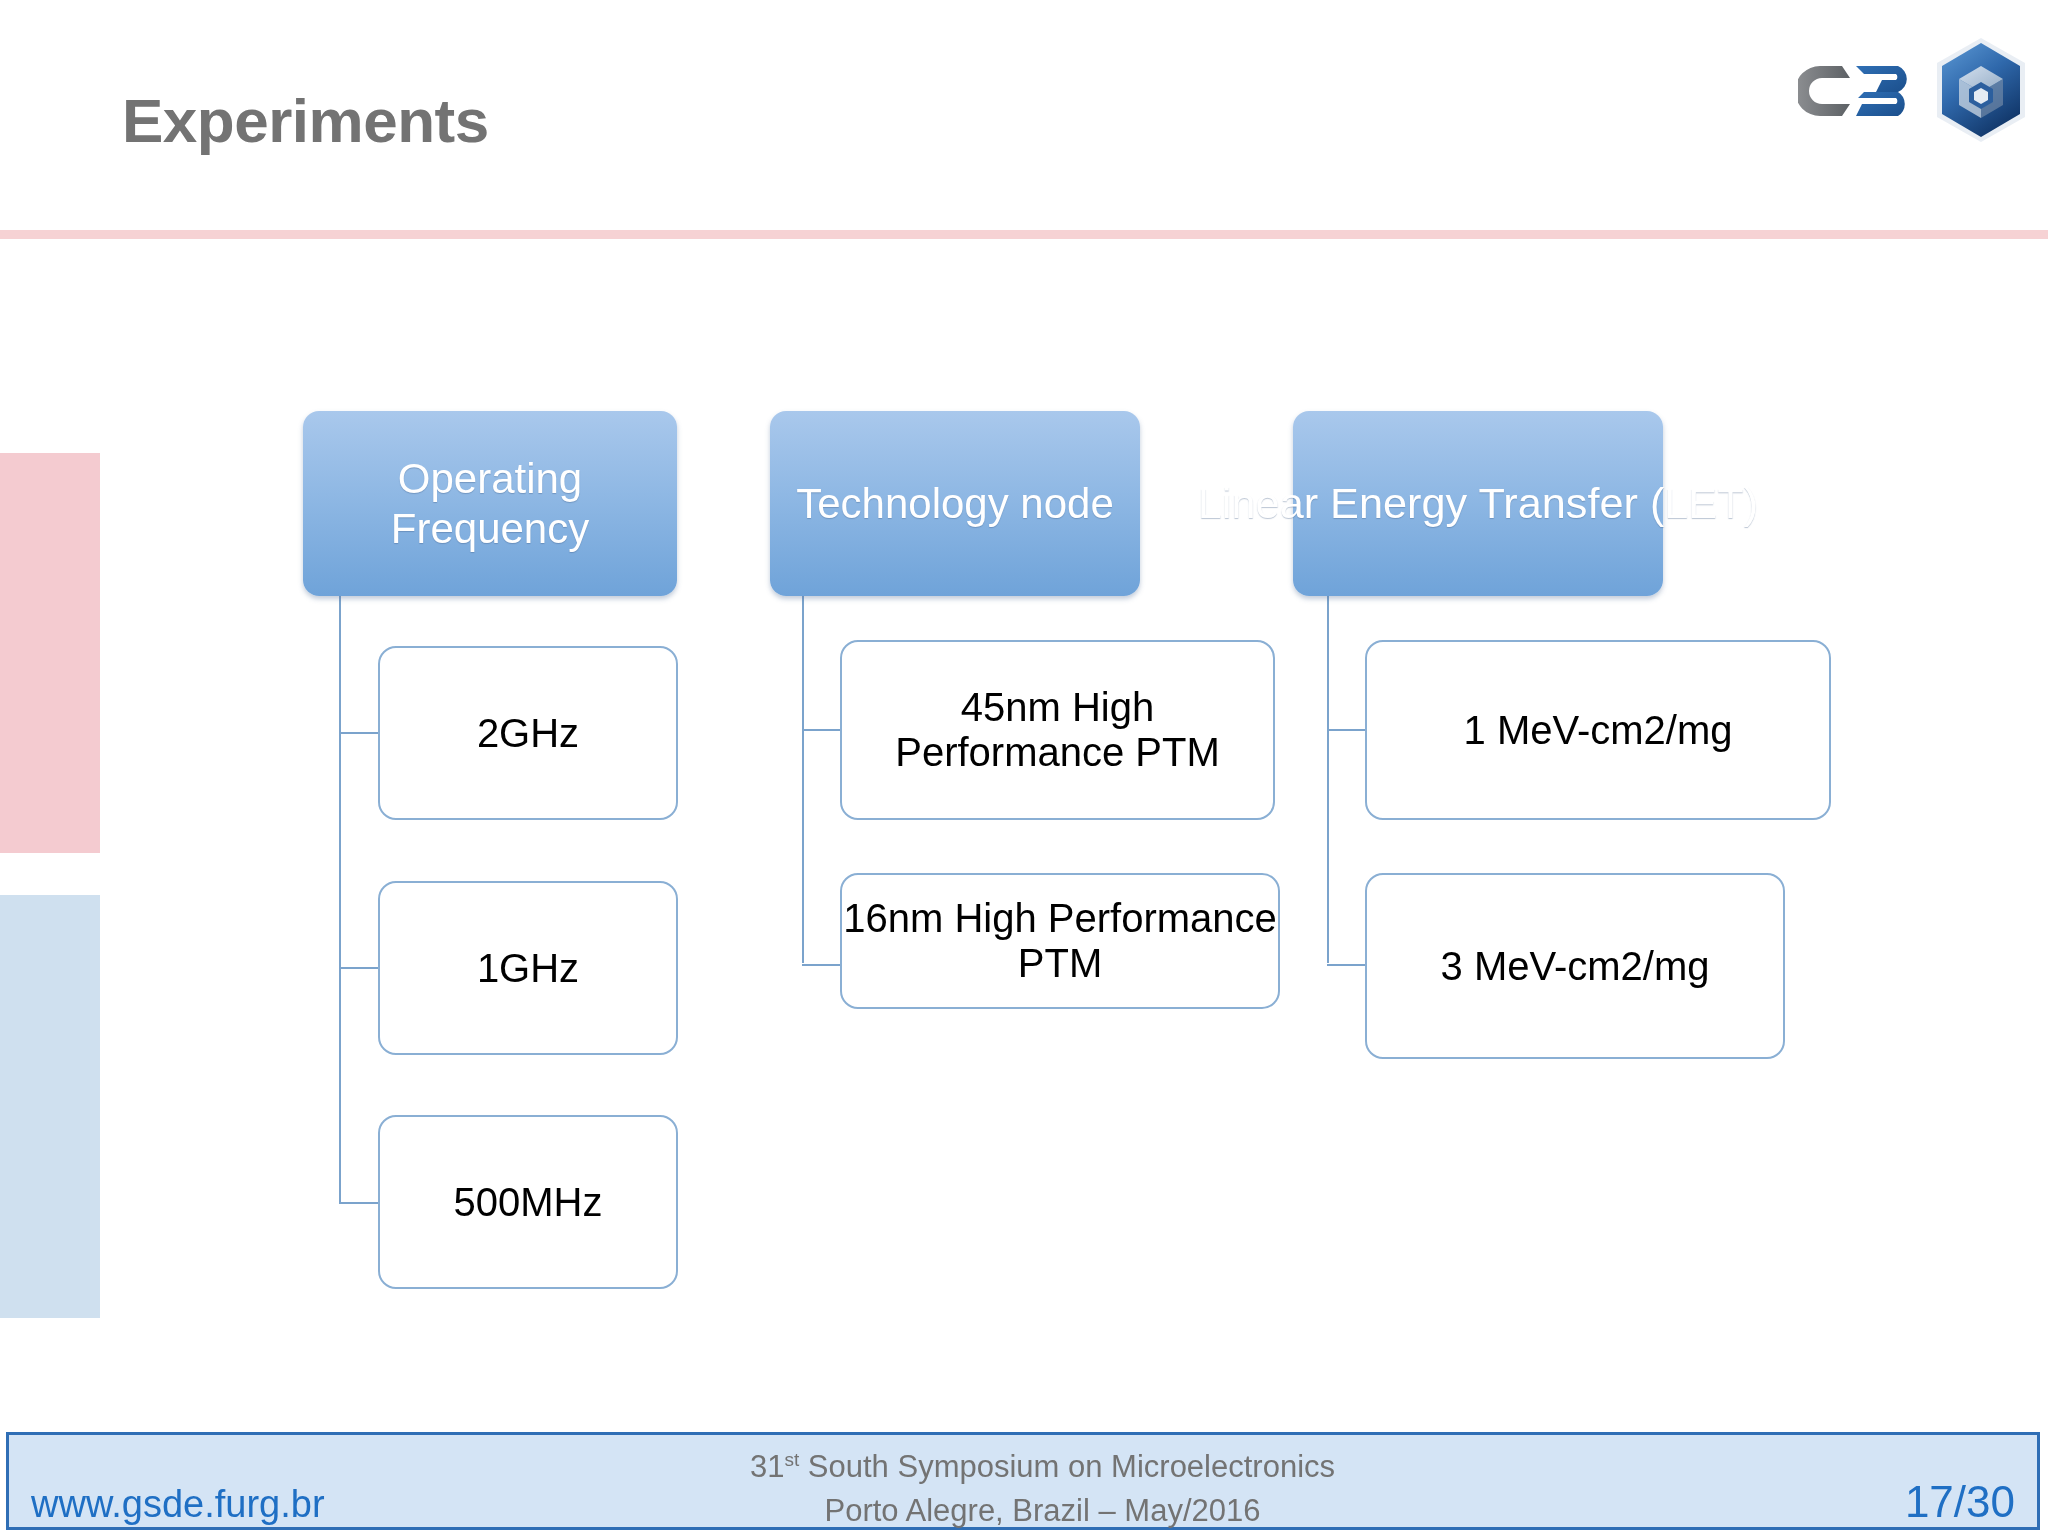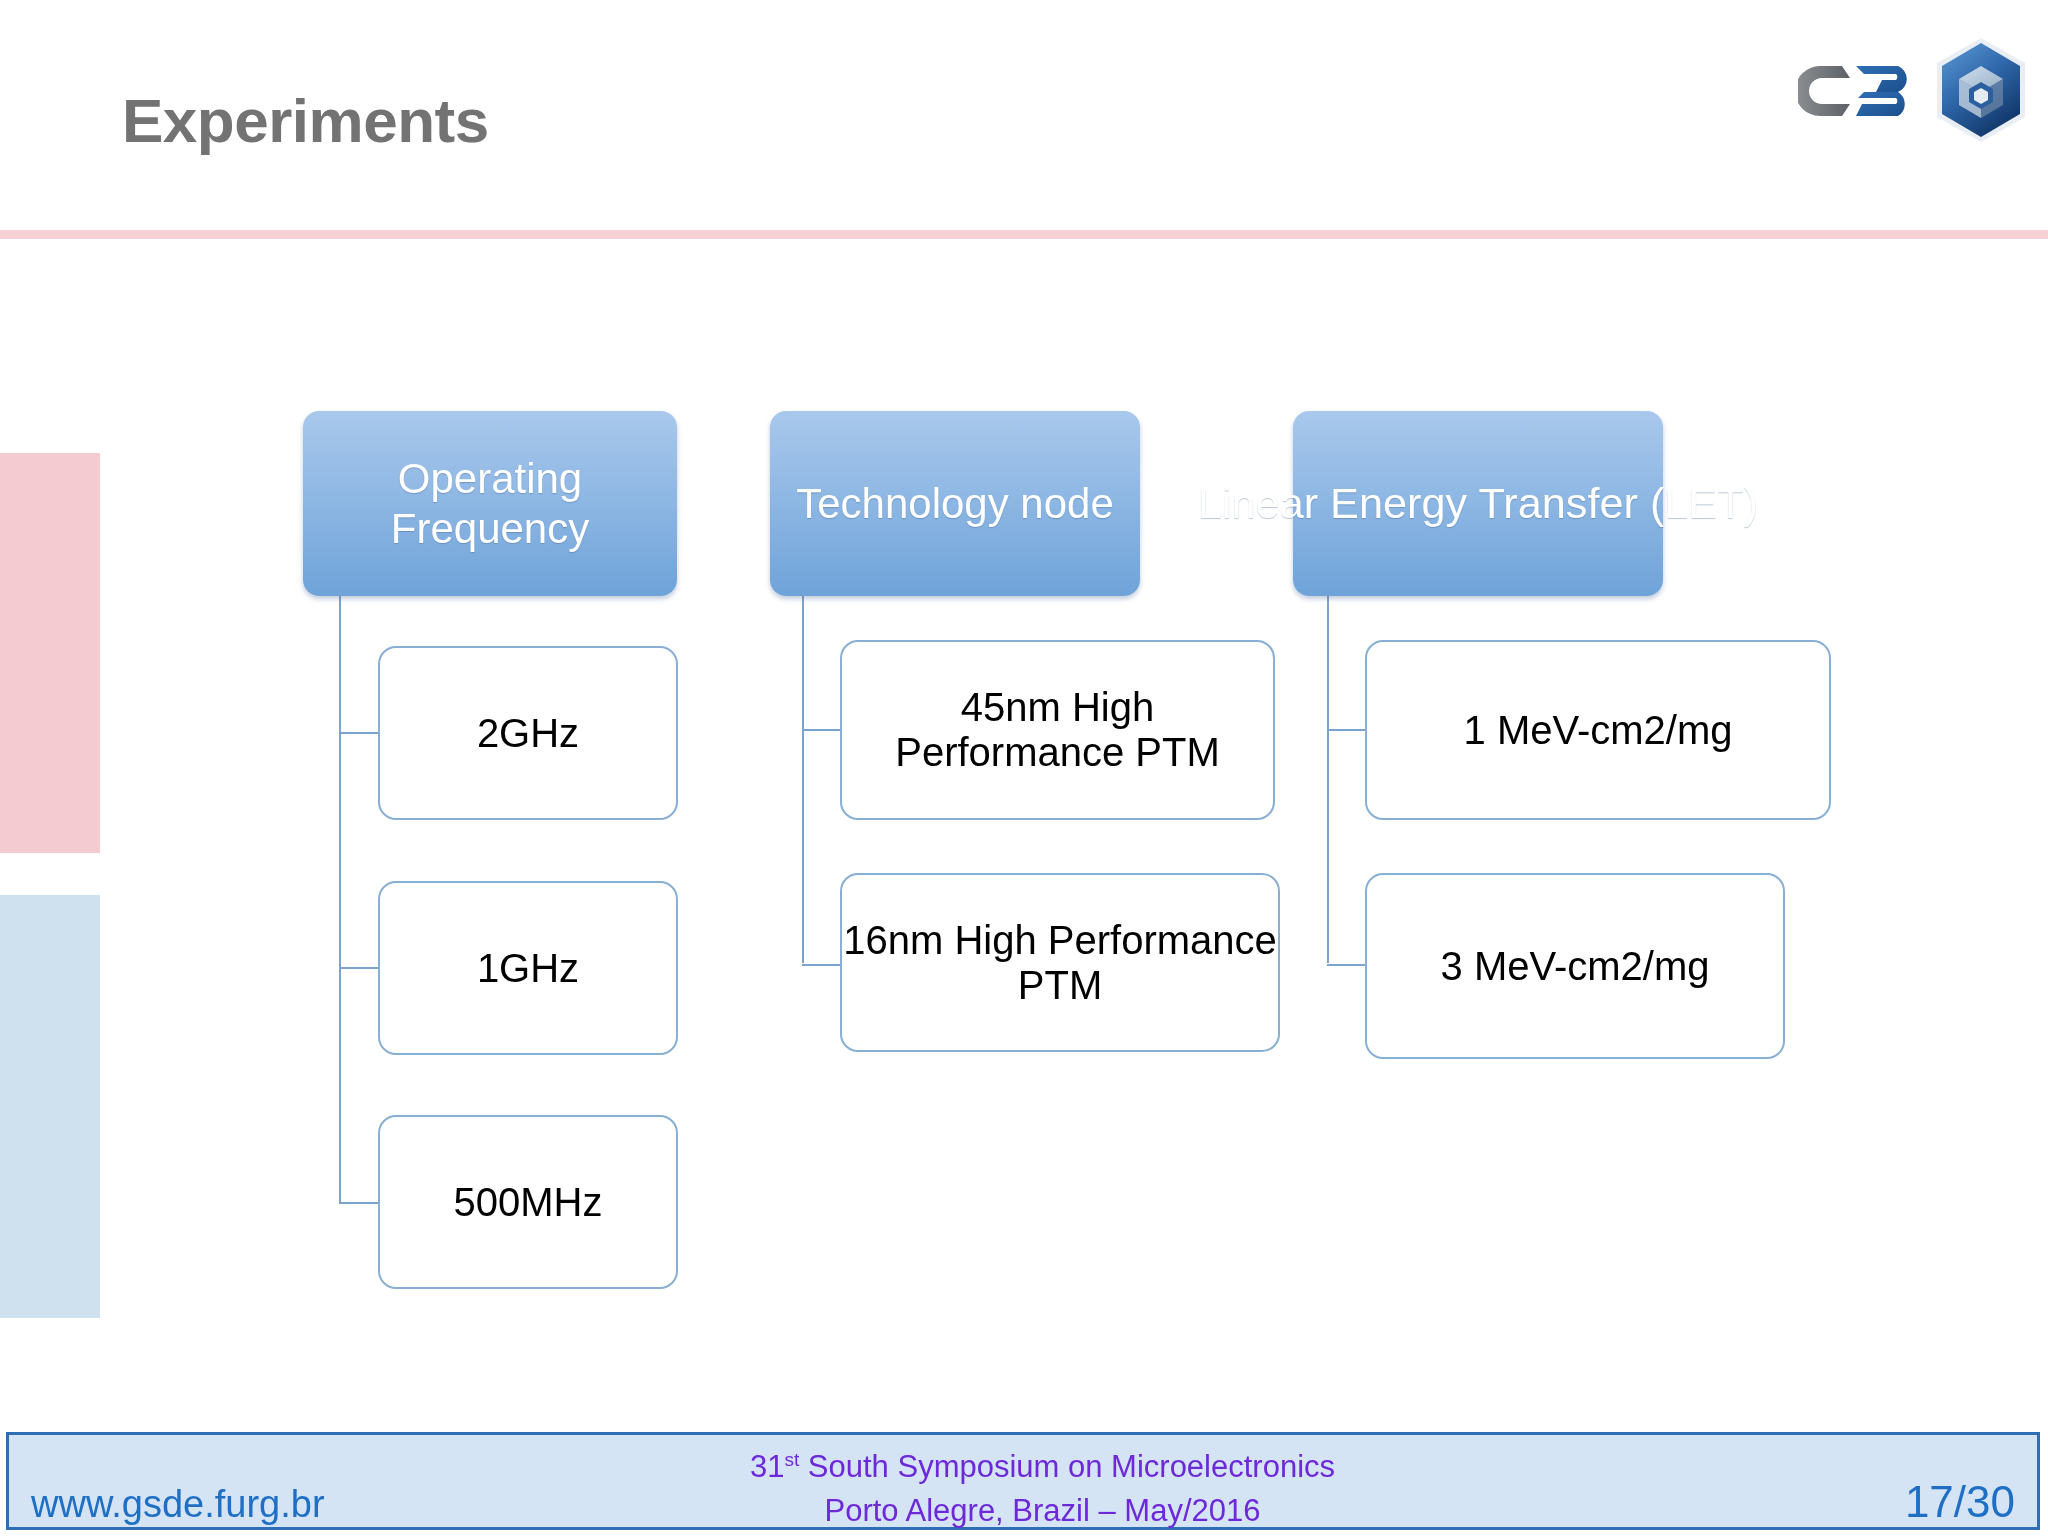--- a/index.html
+++ b/index.html
@@ -130,21 +130,21 @@
   }
   .child-text { display: block; white-space: nowrap; }
   .child-text.two-line { white-space: normal; }
 
   
   .c1-a { left: 75px; top: 633px; width: 300px; height: 174px; }
   .c1-b { left: 75px; top: 868px; width: 300px; height: 174px; }
   .c1-c { left: 75px; top: 1102px; width: 300px; height: 174px; }
   
   .c2-a { left: 70px; top: 627px; width: 435px; height: 180px; }
-  .c2-b { left: 70px; top: 860px; width: 440px; height: 179px; border-radius: 18px; }
+  .c2-b { left: 70px; top: 860px; width: 440px; height: 136px; border-radius: 18px; }
   
   .c3-a { left: 72px; top: 627px; width: 466px; height: 180px; }
   .c3-b { left: 72px; top: 860px; width: 420px; height: 186px; }
 
   
   .trunk {
     position: absolute;
     width: 2px;
     background: #7ba3cc;
   }
@@ -184,21 +184,21 @@
     font-size: 38px;
     color: #1f6fc4;
     white-space: nowrap;
   }
   .footer-center {
     position: absolute;
     left: 0;
     right: 0;
     top: 10px;
     text-align: center;
-    color: #6d28d9;
+    color: #737373;
     font-size: 31px;
     line-height: 1.42;
     margin-left: 39px;
   }
   .footer-center sup { font-size: 19px; vertical-align: super; }
   .footer-right {
     position: absolute;
     right: 22px;
     top: 42px;
     font-size: 44px;

